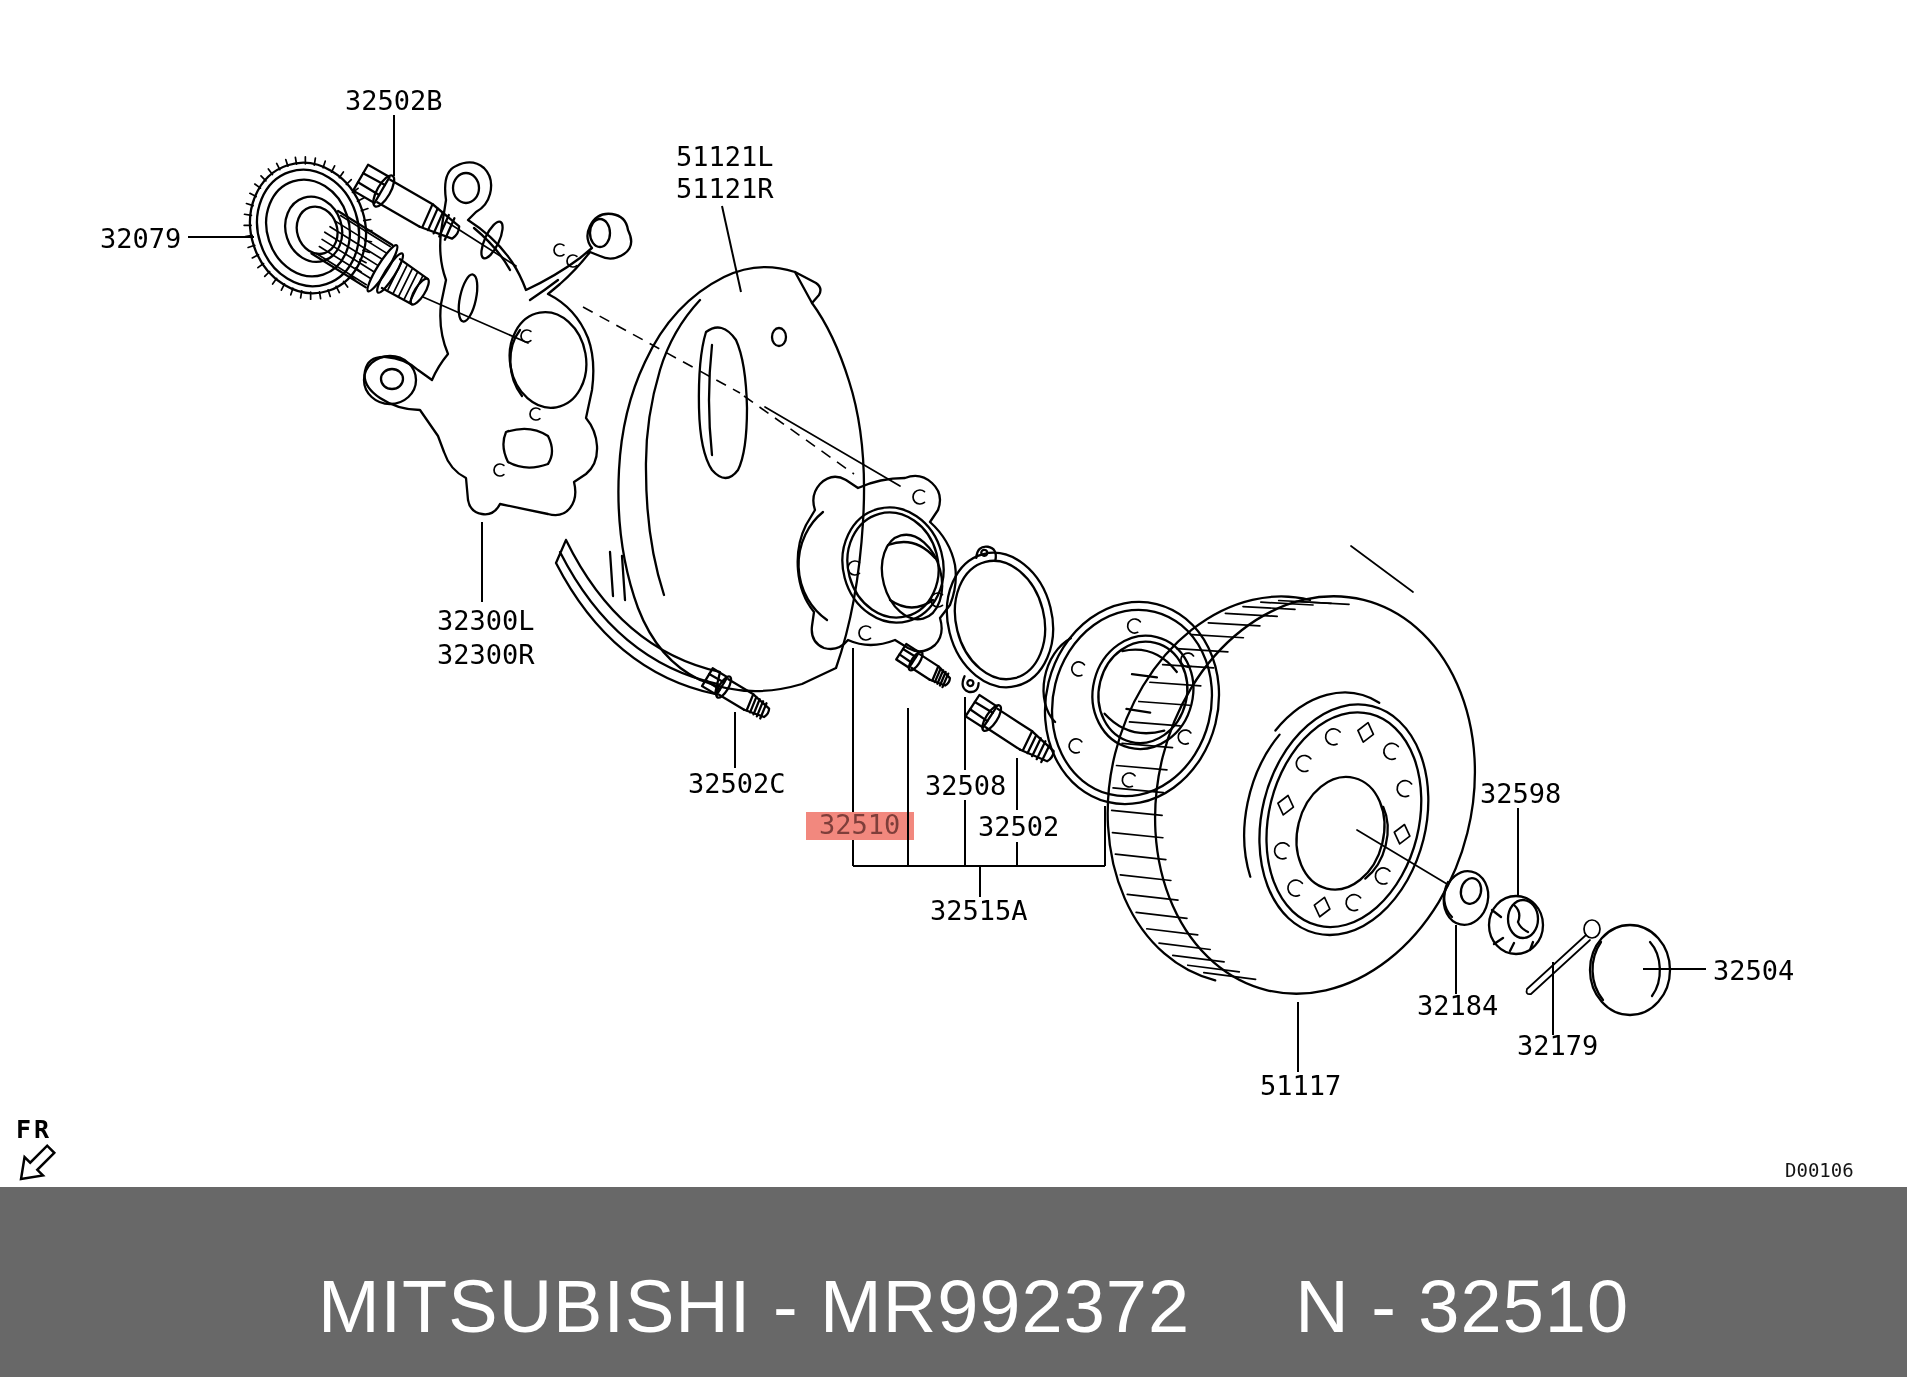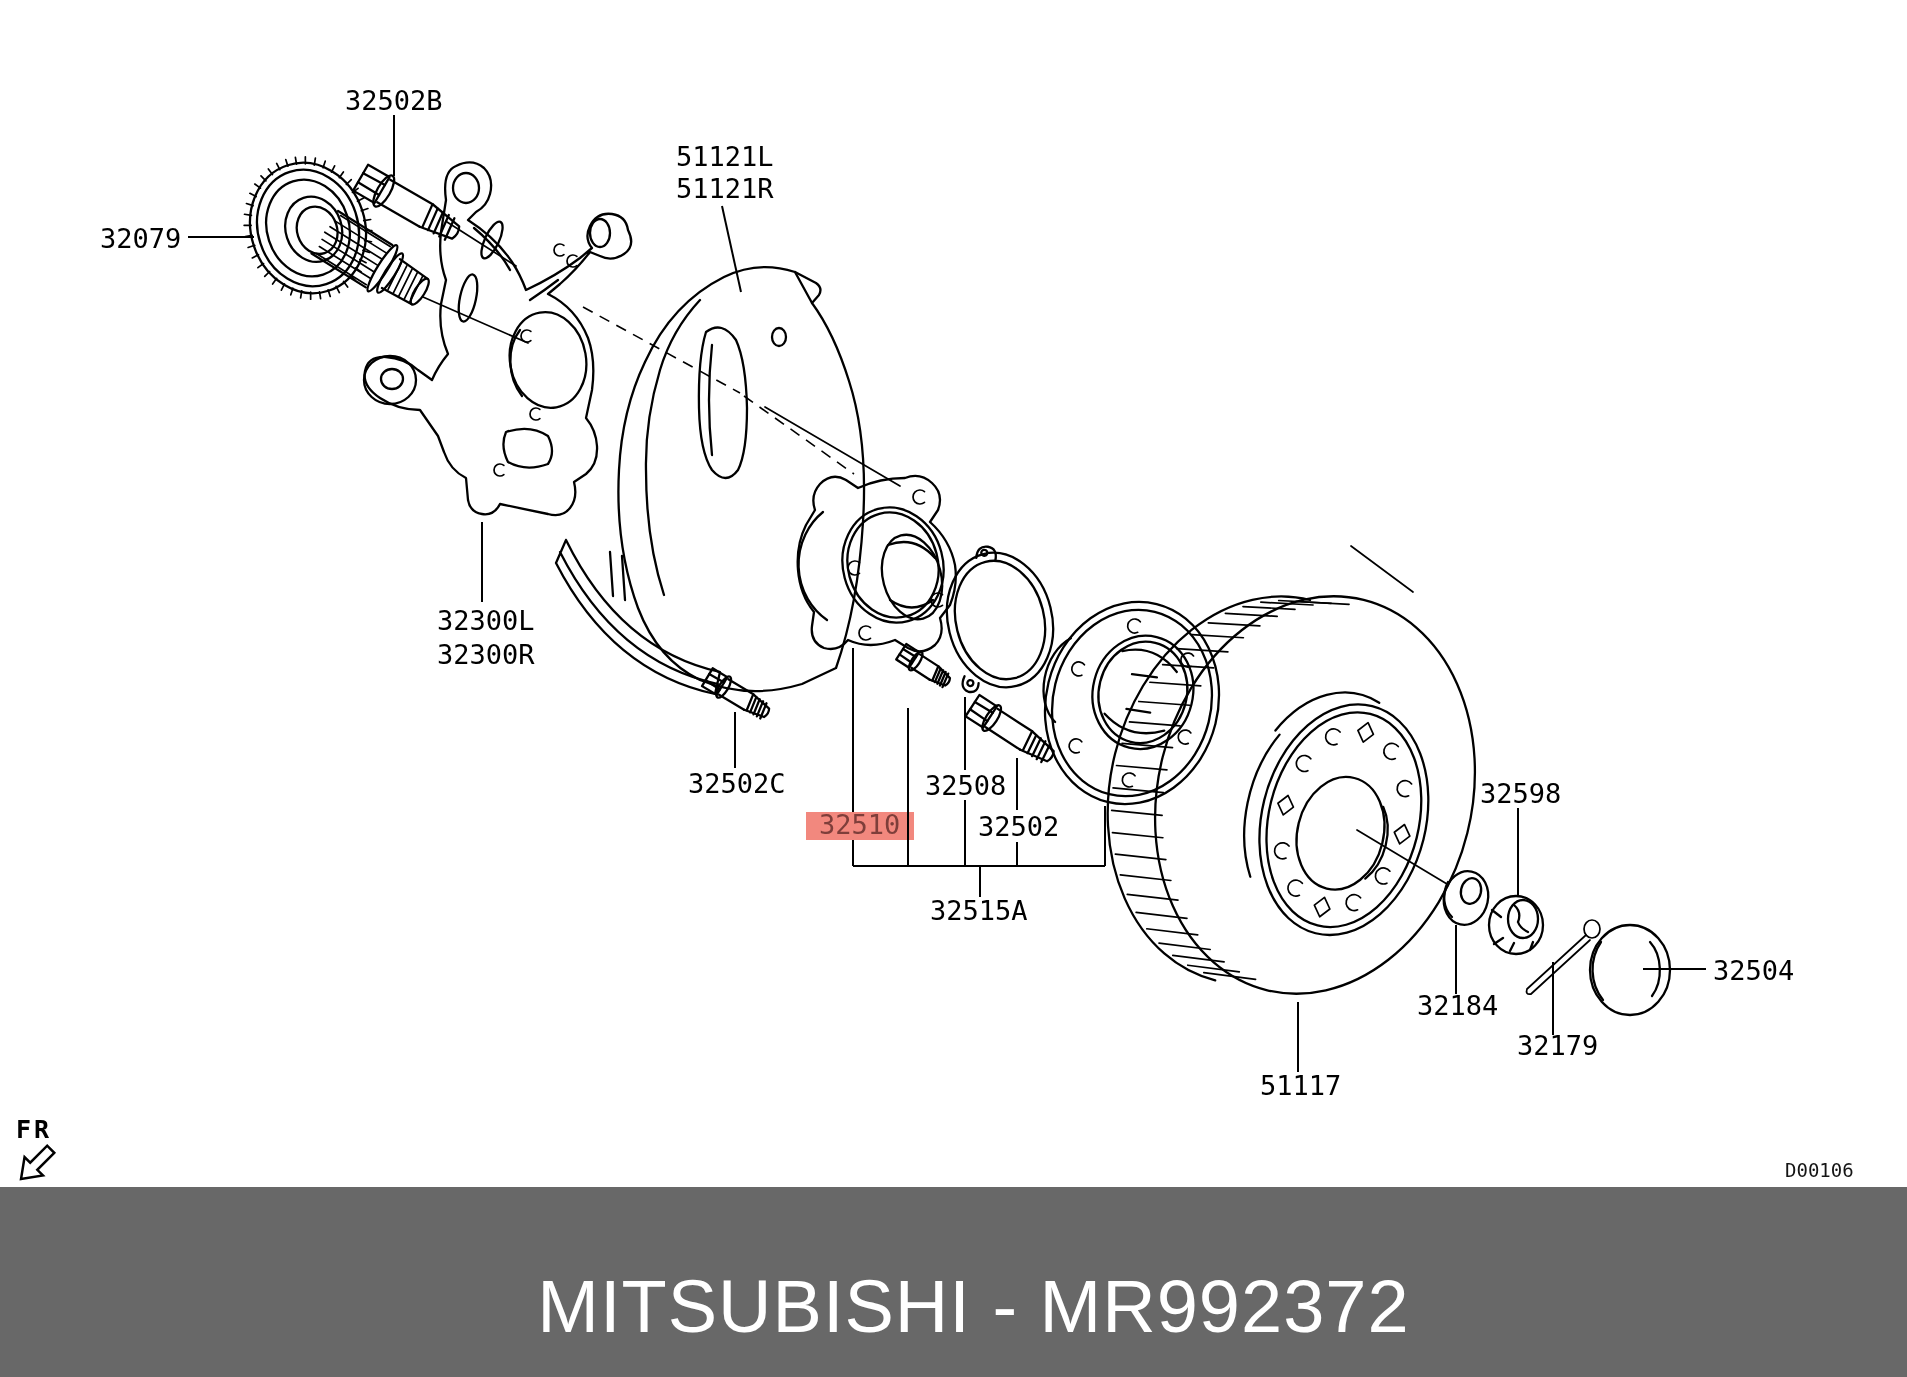--- a/index.html
+++ b/index.html
@@ -377,13 +377,14 @@
     <g transform="translate(38,1162) rotate(135)">
       <path d="M -18,-5 L 6,-5 L 6,-13 L 24,0 L 6,13 L 6,5 L -18,5 Z" fill="#fff" stroke="#000" stroke-width="2.5"></path>
     </g>
   </g>
 
   <text class="small-code" x="1785" y="1177">D00106</text>
 </svg>
 
 <div class="footer">
   <span>MITSUBISHI - MR992372</span>
+  <span>N - 32510</span>
 </div>
 
 </body></html>

